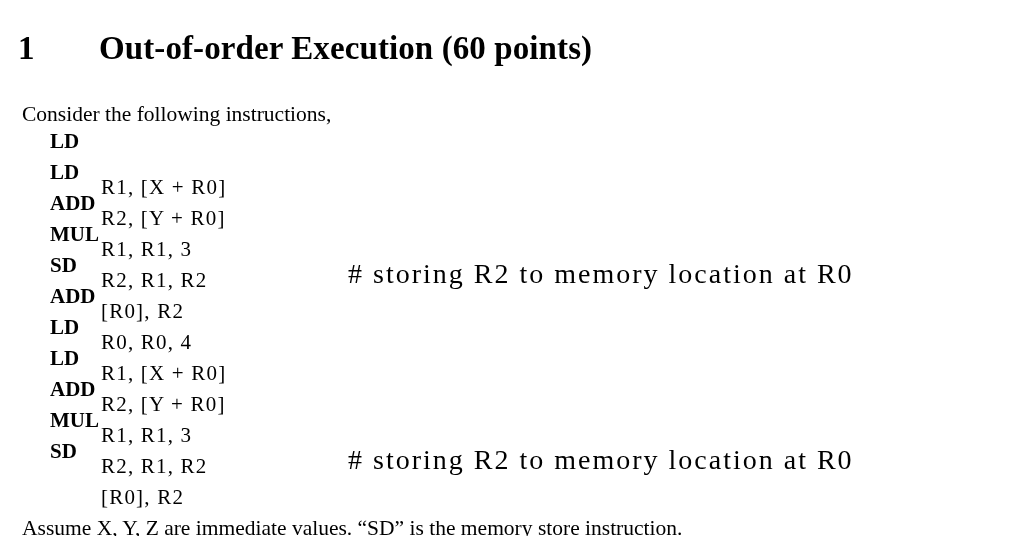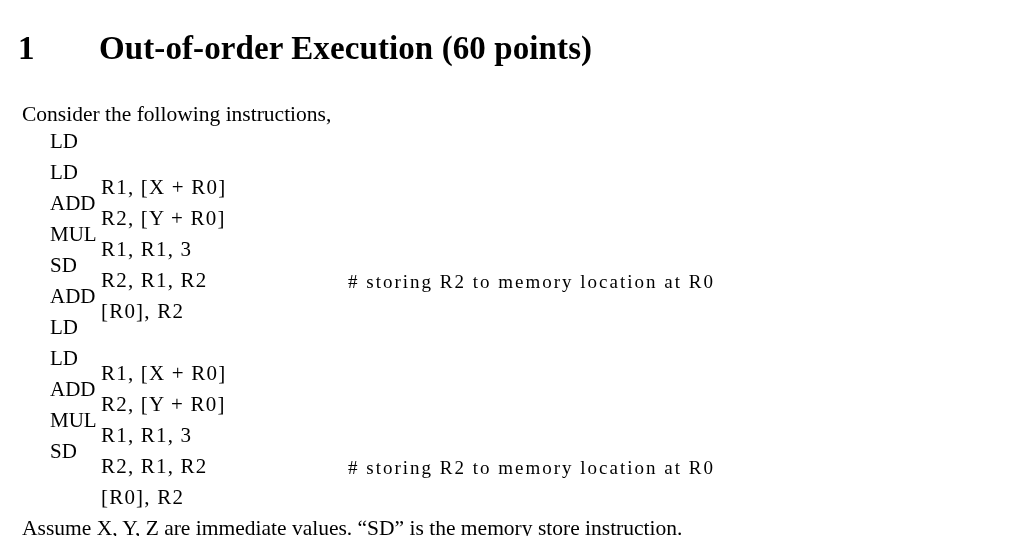--- a/index.html
+++ b/index.html
@@ -74,34 +74,35 @@
   .code-text {
     font-family: "Liberation Serif", "DejaVu Serif", serif;
     white-space: pre;
     display: inline-block;
   }
   
   .mnemonic {
     display: inline-block;
     width: 51px;
     white-space: pre;
+    font-weight: bold;
   }
   .operands {
     display: inline-block;
     white-space: pre;
     letter-spacing: 1.2px;
     margin-top: 46px;
   }
   .comment {
     position: absolute;
     left: 298px;
-    top: 16px;
+    top: 8px;
     white-space: pre;
     letter-spacing: 2.0px;
-    font-size: 19px;
+    font-size: 28px;
   }
 
   
   .closing-paragraph {
     position: absolute;
     left: 22px;
     top: 492px;
     font-size: 21.5px;
     line-height: 28px;
     white-space: nowrap;
@@ -118,21 +119,21 @@
   </h1>
 
   <p class="intro-paragraph">Consider the following instructions,</p>
 
   <div class="code-listing" id="code-listing">
       <div class="code-line"><span class="code-text mnemonic">LD</span><span class="code-text operands">R1, [X + R0]</span></div>
       <div class="code-line"><span class="code-text mnemonic">LD</span><span class="code-text operands">R2, [Y + R0]</span></div>
       <div class="code-line"><span class="code-text mnemonic">ADD</span><span class="code-text operands">R1, R1, 3</span></div>
       <div class="code-line"><span class="code-text mnemonic">MUL</span><span class="code-text operands">R2, R1, R2</span></div>
       <div class="code-line"><span class="code-text mnemonic">SD</span><span class="code-text operands">[R0], R2</span><span class="code-text comment"># storing R2 to memory location at R0</span></div>
-      <div class="code-line"><span class="code-text mnemonic">ADD</span></div>
+      <div class="code-line"><span class="code-text mnemonic">ADD</span><span class="code-text operands">R0, R0, 4</span></div>
       <div class="code-line"><span class="code-text mnemonic">LD</span><span class="code-text operands">R1, [X + R0]</span></div>
       <div class="code-line"><span class="code-text mnemonic">LD</span><span class="code-text operands">R2, [Y + R0]</span></div>
       <div class="code-line"><span class="code-text mnemonic">ADD</span><span class="code-text operands">R1, R1, 3</span></div>
       <div class="code-line"><span class="code-text mnemonic">MUL</span><span class="code-text operands">R2, R1, R2</span></div>
       <div class="code-line"><span class="code-text mnemonic">SD</span><span class="code-text operands">[R0], R2</span><span class="code-text comment"># storing R2 to memory location at R0</span></div>
     </div>
 
   <p class="closing-paragraph">Assume X, Y, Z are immediate values. “SD” is the memory store instruction.</p>
 
 </div>

